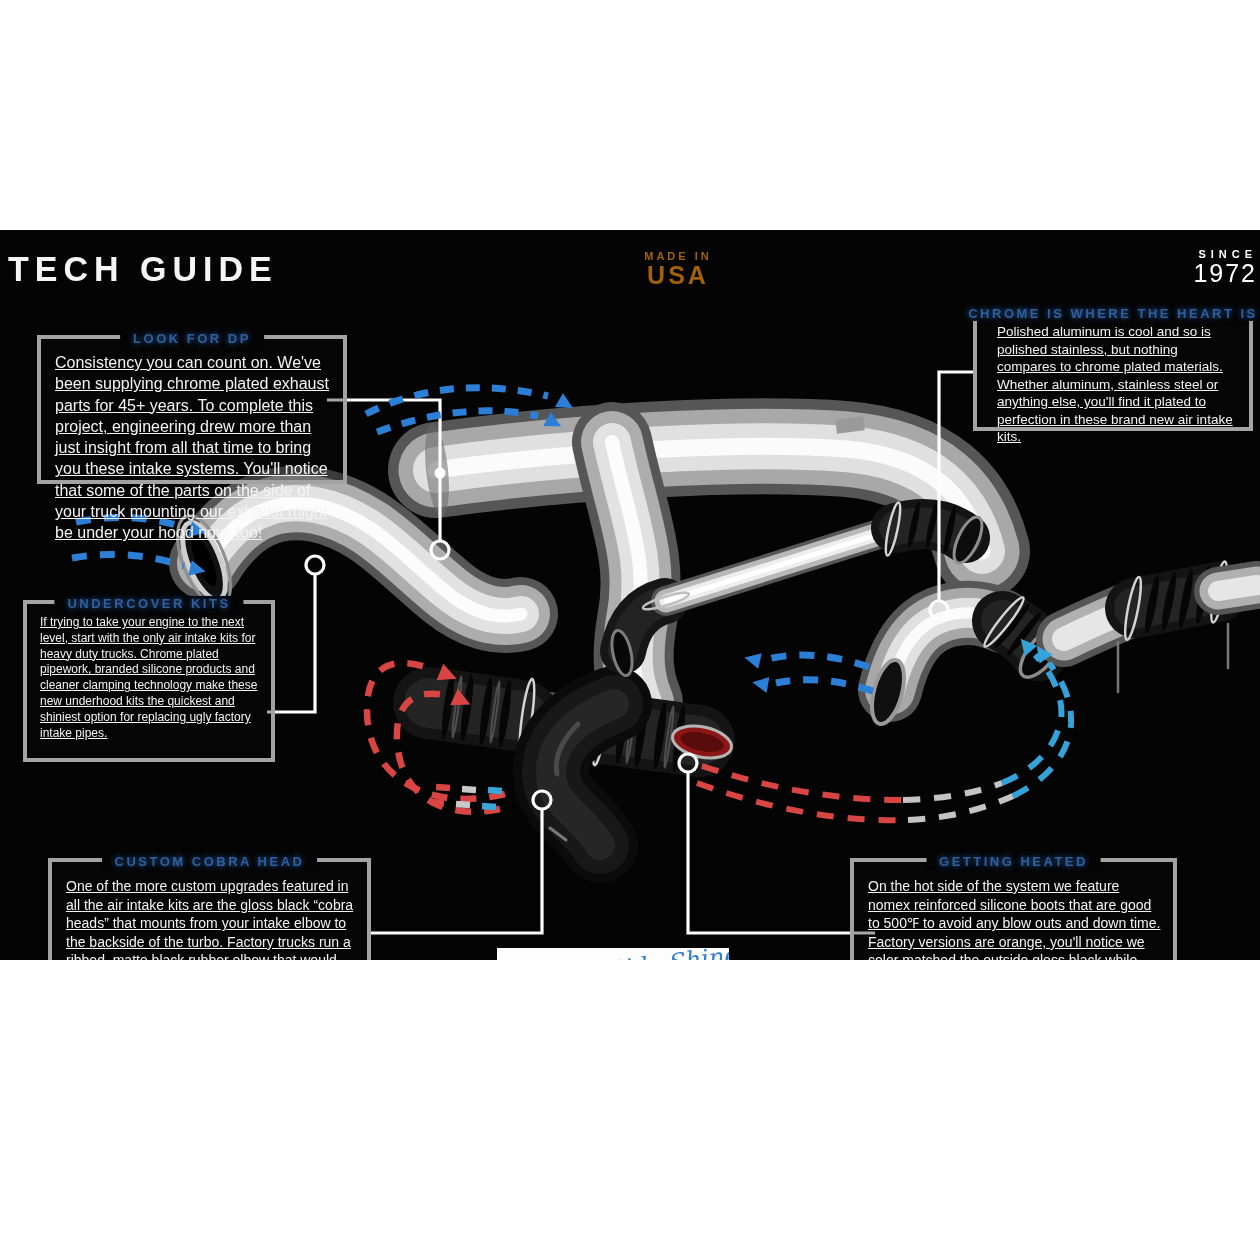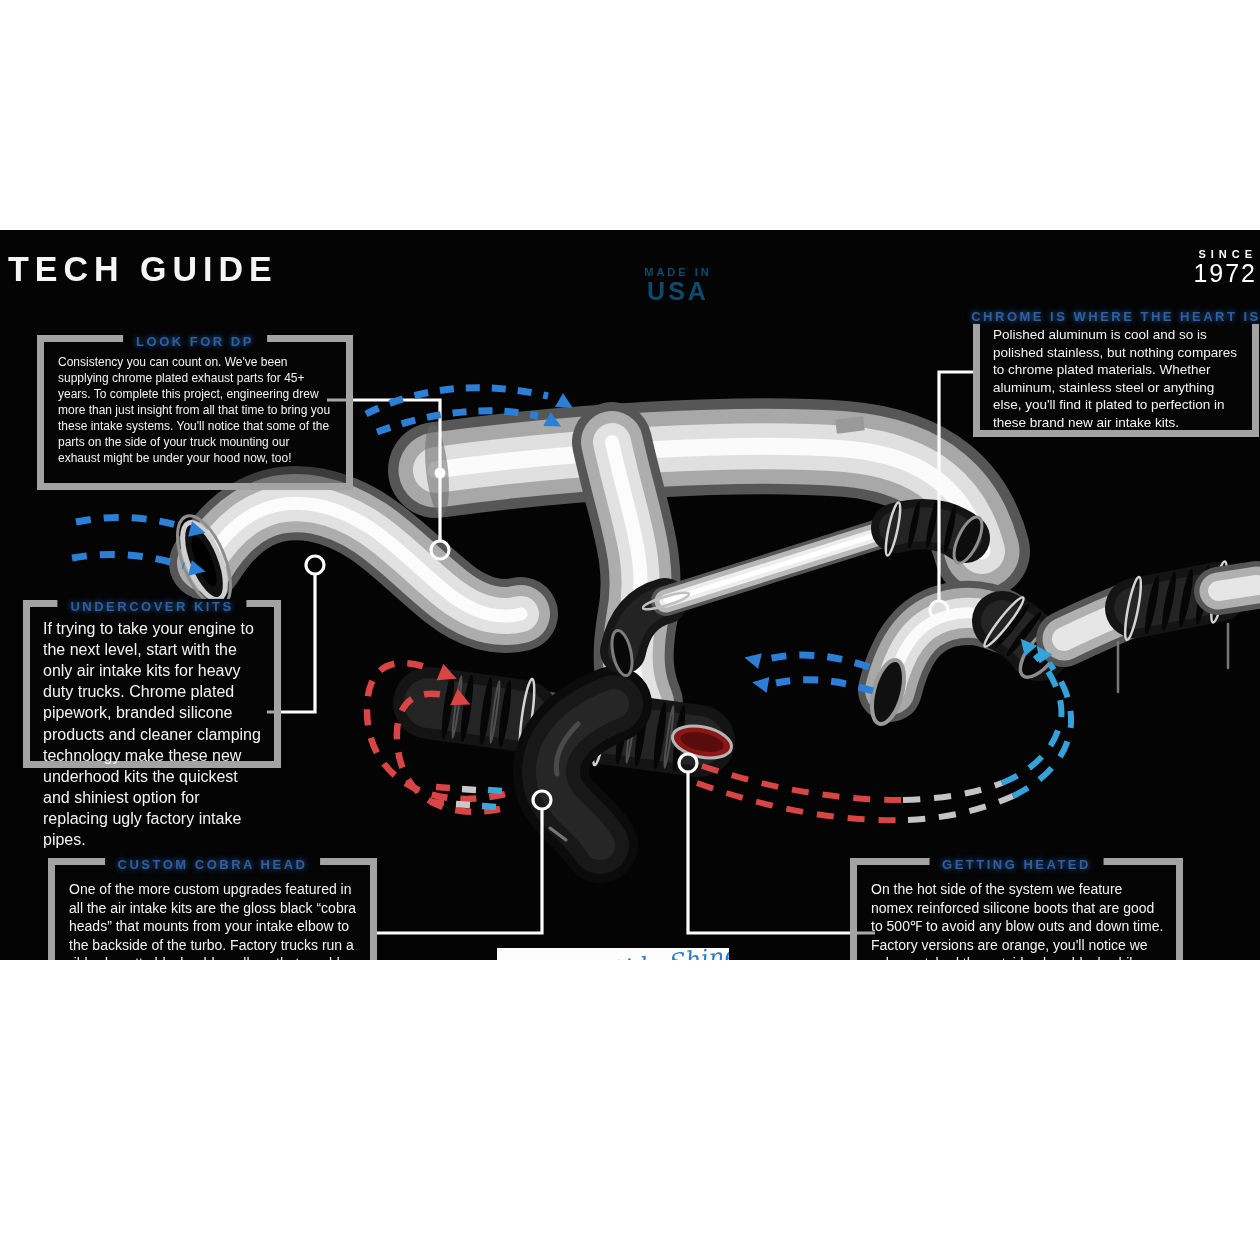--- a/index.html
+++ b/index.html
@@ -4,40 +4,40 @@
 <style>
   html,body{margin:0;padding:0;background:#fff;}
   .page{position:relative;width:1260px;height:960px;background:#ffffff;overflow:hidden;
         font-family:"Liberation Sans",sans-serif;}
   .band{position:absolute;left:0;top:230px;width:1260px;height:797px;background:#040404;}
   .scene{position:absolute;left:0;top:0;width:1260px;height:1260px;}
 
   
   .title{position:absolute;left:8px;top:250px;color:#f5f5f5;font-size:34px;font-weight:bold;
          letter-spacing:6px;transform:scaleY(1.04);white-space:nowrap;}
-  .madein{position:absolute;left:618px;top:251px;width:120px;text-align:center;color:#0c4a6e;line-height:1;margin-top:16px;}
+  .madein{position:absolute;left:618px;top:251px;width:120px;text-align:center;color:#a16207;line-height:1;}
   .madein .l1{font-size:11px;font-weight:bold;letter-spacing:3px;}
   .madein .l2{font-size:25px;font-weight:bold;letter-spacing:3px;margin-top:1px;}
   .since{position:absolute;right:3px;top:249px;width:120px;text-align:right;color:#fff;line-height:1;}
   .since .l1{font-size:11px;font-weight:bold;letter-spacing:5px;}
   .since .l2{font-size:25px;font-weight:normal;letter-spacing:2px;margin-top:1px;}
 
   
-  .callout{position:absolute;border:7px solid #a3a3a3;color:#f4f4f4;background:rgba(8,8,8,0.35);}
+  .callout{position:absolute;border:4px solid #a3a3a3;color:#f4f4f4;background:rgba(8,8,8,0.35);text-decoration:underline;}
   .callout .head{position:absolute;top:0;left:50%;transform:translate(-50%,-54%);
                  background:#040404;padding:0 13px;color:#2f5f9e;font-weight:bold;
                  font-size:13px;letter-spacing:2.5px;white-space:nowrap;
                  text-shadow:0 0 6px rgba(54,118,206,0.9);}
   .callout .body{line-height:1.33;}
   #co-look  {left:37px;  top:335px; width:302px; height:141px;}
-  #co-look .body{padding:13px 12px 0 14px;font-size:12px;}
+  #co-look .body{padding:13px 12px 0 14px;font-size:16px;}
   #co-chrome{left:973px; top:310px; width:272px; height:113px;}
-  #co-chrome .body{padding:9px 10px 0 13px;font-size:13.5px;line-height:1.3;}
+  #co-chrome .body{padding:9px 10px 0 20px;font-size:13.5px;line-height:1.3;}
   #co-under {left:23px;  top:600px; width:244px; height:154px;}
-  #co-under .body{padding:11px 10px 0 13px;font-size:16px;line-height:1.32;}
+  #co-under .body{padding:11px 10px 0 13px;font-size:12px;line-height:1.32;}
   #co-cobra {left:48px;  top:858px; width:315px; height:151px;}
   #co-cobra .body{padding:15px 12px 0 14px;font-size:14px;}
   #co-heat  {left:850px; top:858px; width:319px; height:149px;}
   #co-heat .body{padding:15px 12px 0 14px;font-size:14px;}
 
   
   .watermark{position:absolute;left:497px;top:948px;width:232px;height:82px;background:#fdfdfd;
              color:#2f7dc9;font-family:"DejaVu Serif",serif;font-style:italic;overflow:hidden;}
   .watermark .w1{position:absolute;left:0;top:8px;width:232px;text-align:center;
                  font-size:24px;transform:rotate(-7deg);white-space:nowrap;}

